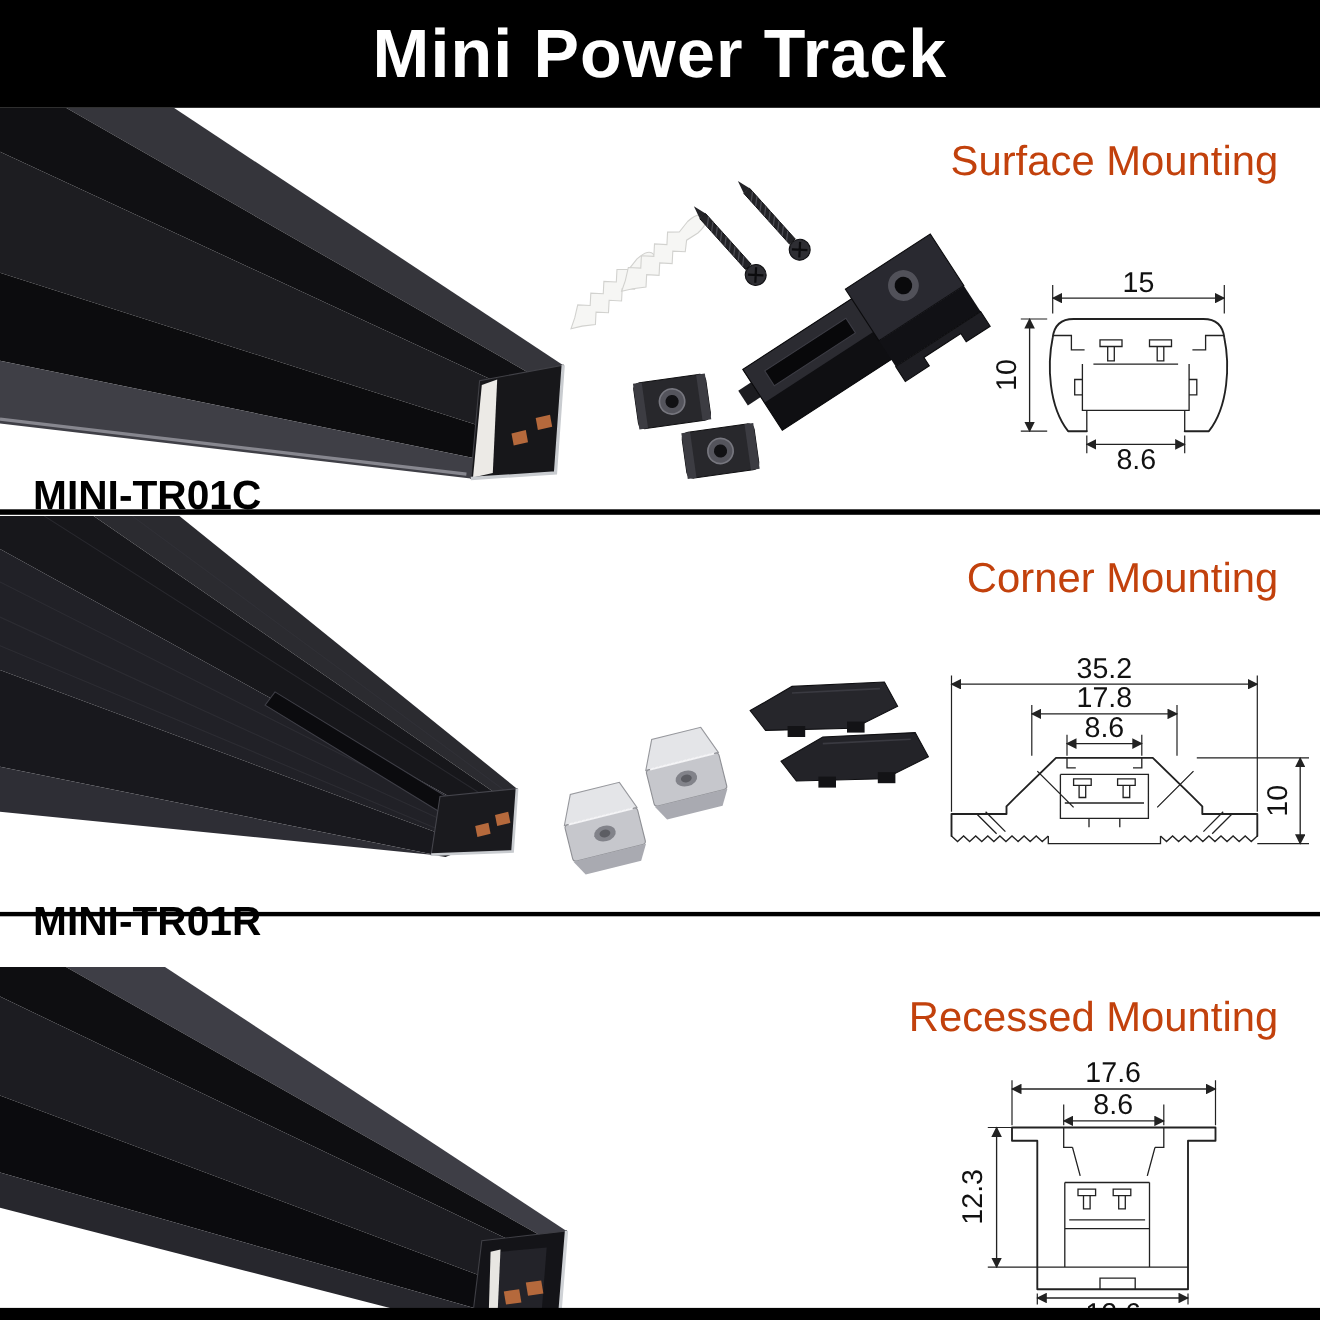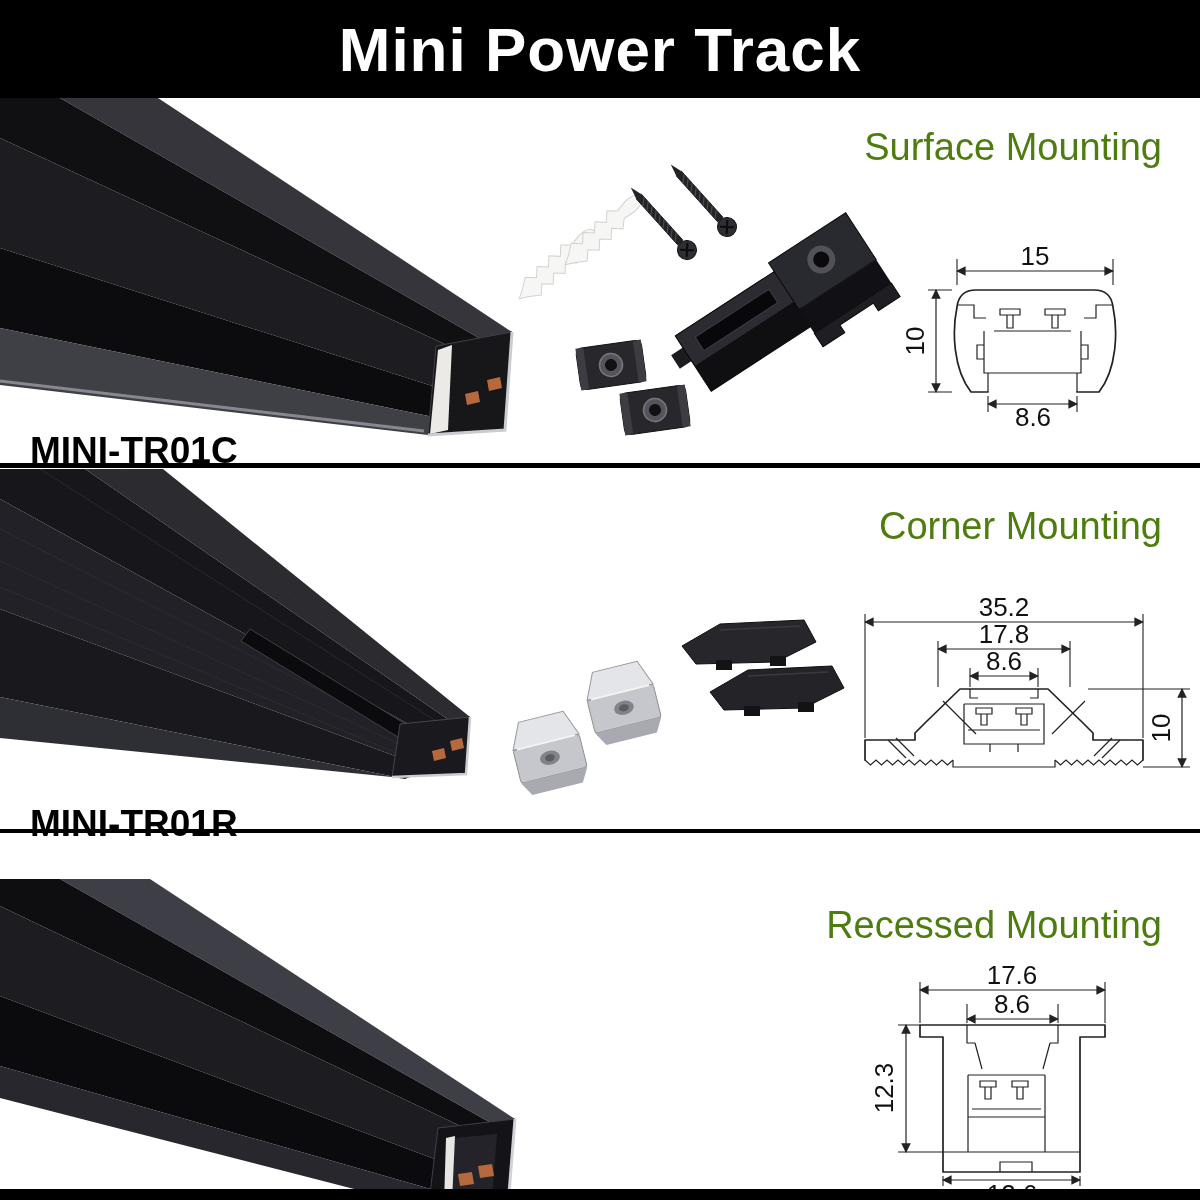--- a/index.html
+++ b/index.html
@@ -2,21 +2,21 @@
 <html><head>
 <meta charset="utf-8">
 <style>
   html,body{margin:0;padding:0;background:#fff;}
   .stage{position:relative;width:1200px;height:1200px;background:#ffffff;overflow:hidden;
          font-family:"Liberation Sans",sans-serif;color:#000;}
   .header{position:absolute;top:0;left:0;width:1200px;height:98px;background:#000;
           display:flex;align-items:center;justify-content:center;}
   .title{color:#fff;font-size:62px;font-weight:700;margin:0;letter-spacing:1px;}
   .section{position:absolute;left:0;width:1200px;}
-  .mount-heading{position:absolute;right:38px;margin:0;font-size:38px;font-weight:400;color:#4d7c0f;white-space:nowrap;}
+  .mount-heading{position:absolute;right:38px;margin:0;font-size:38px;font-weight:400;color:#c2410c;white-space:nowrap;}
   .model-label{position:absolute;left:30px;font-size:37px;font-weight:700;color:#000;white-space:nowrap;margin-top:36px;}
   .divider{position:absolute;left:0;width:1200px;background:#000;}
   .bottombar{position:absolute;left:0;top:1189px;width:1200px;height:11px;background:#000;}
   svg{position:absolute;display:block;}
   .ln{stroke:#222;stroke-width:1.7;fill:none;stroke-linejoin:round;stroke-linecap:round;}
   .thin{stroke:#222;stroke-width:1.2;fill:none;}
   .ext{stroke:#222;stroke-width:1.1;fill:none;}
   .dl{stroke:#222;stroke-width:1.2;}
   .dim{font-size:26px;fill:#111;font-family:"Liberation Sans",sans-serif;}
 </style>
@@ -186,21 +186,21 @@
       <line class="dl" x1="35" y1="30" x2="313" y2="30" marker-start="url(#arr2)" marker-end="url(#arr2)"></line>
       <line class="dl" x1="108" y1="57" x2="240" y2="57" marker-start="url(#arr2)" marker-end="url(#arr2)"></line>
       <line class="dl" x1="140" y1="84" x2="208" y2="84" marker-start="url(#arr2)" marker-end="url(#arr2)"></line>
       <line class="dl" x1="352" y1="97" x2="352" y2="175" marker-start="url(#arr2)" marker-end="url(#arr2)"></line>
       <text class="dim" x="174" y="24" text-anchor="middle">35.2</text>
       <text class="dim" x="174" y="51" text-anchor="middle">17.8</text>
       <text class="dim" x="174" y="78" text-anchor="middle">8.6</text>
       <text class="dim" x="340" y="136" text-anchor="middle" transform="rotate(-90 340 136)">10</text>
     </svg>
 
-    <div class="model-label" style="top:298px;">MINI-TR01R</div>
+    <div class="model-label" style="top:312px;">MINI-TR01R</div>
   </div>
 
   <div class="divider" style="top:829px;height:4px;"></div>
 
   <div class="section" style="top:876px;height:355px;">
 
     <svg style="left:0;top:0;" width="700" height="355" viewBox="0 0 700 355">
       <defs>
         <radialGradient id="sh3" cx="50%" cy="50%" r="50%">
           <stop offset="0%" stop-color="#000" stop-opacity="0.18"></stop>

